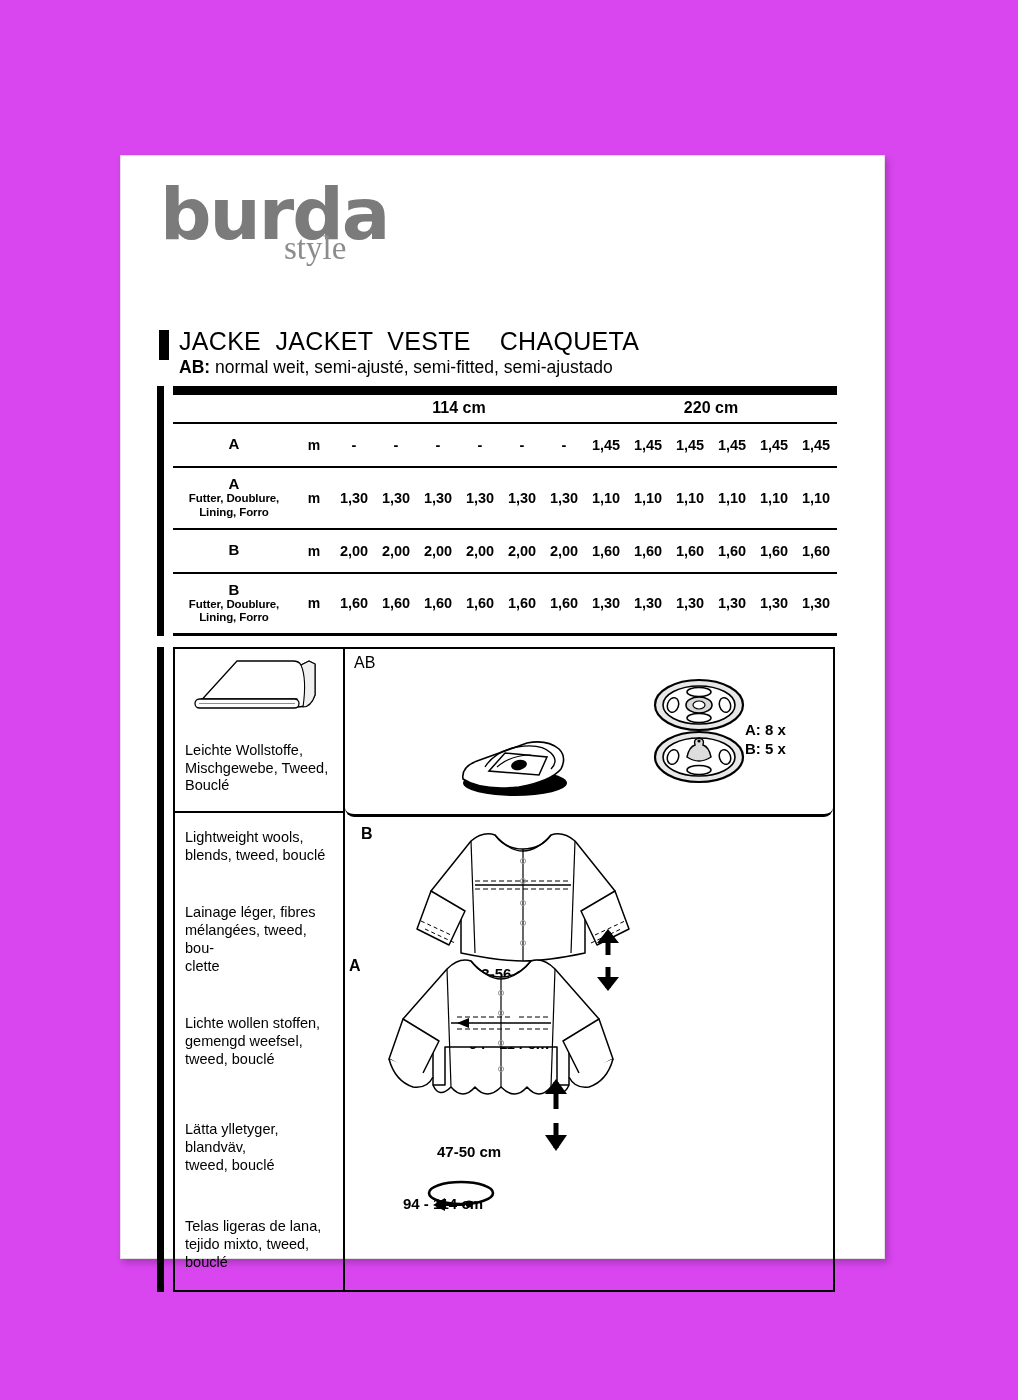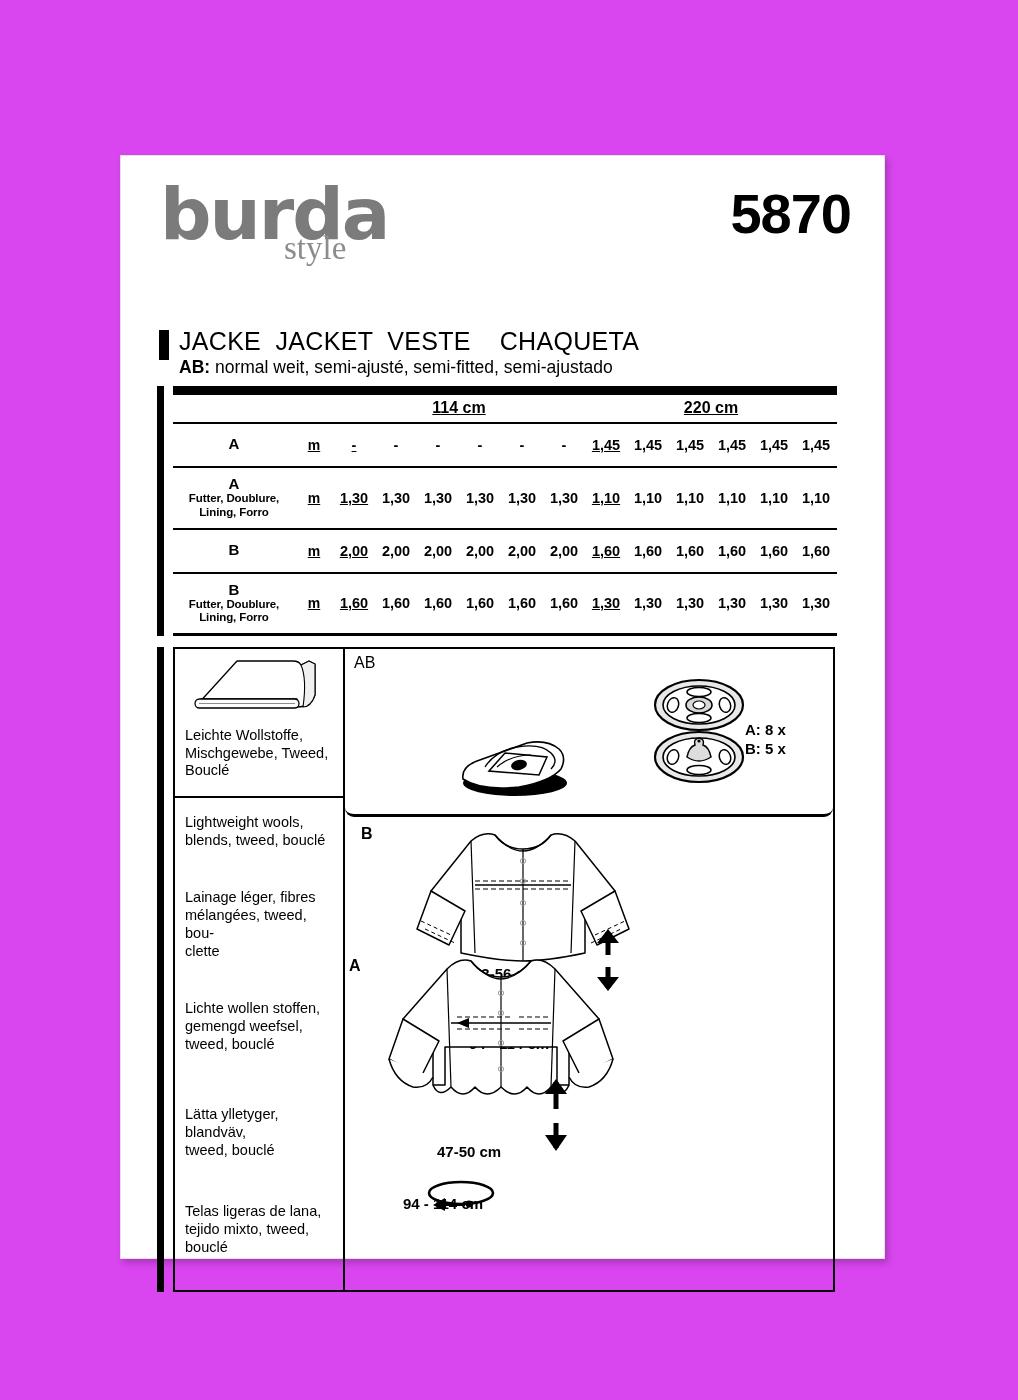--- a/index.html
+++ b/index.html
@@ -91,21 +91,21 @@
     vertical-align: middle;
     font-weight: bold;
     text-align: center;
     color: #000;
   }
   .topbar td { height: 9px; background: #000; padding: 0; }
   tr.widths td {
     height: 28px; font-size: 16px; font-weight: bold;
     border-bottom: 2px solid #000;
   }
-  .vl { border-left: 2px solid #000; text-decoration: underline; }
+  .vl { border-left: 2px solid #000; }
   .hl-thick { border-bottom: 3px solid #000; }
   .hl-thin  { border-bottom: 2px solid #000; }
   td.lbl {
     text-align: left; padding-left: 8px; font-weight: bold;
     font-size: 15px; line-height: 1.08;
   }
   td.lbl .sub {
     font-size: 11.5px; font-weight: bold; display: block;
     line-height: 1.18; letter-spacing: -0.1px;
   }
@@ -127,21 +127,21 @@
   }
   .col-left {
     position: absolute; left: 0; top: 0; width: 170px; height: 100%;
     border-right: 2px solid #000;
     padding: 6px 8px 0 10px;
   }
   .bolt { width: 150px; height: 64px; display: block; }
   .fabtext {
     font-size: 14.5px; line-height: 1.22; color: #000;
   }
-  .fabtext.g1 { margin-top: 8px; }
+  .fabtext.g1 { margin-top: 23px; }
   .fabsep { height: 0; border-top: 2px solid #000; margin: 16px -8px 0 -10px; }
   .fabtext.g2 { margin-top: 16px; }
   .fabtext.g3 { margin-top: 40px; }
   .fabtext.g4 { margin-top: 40px; }
   .fabtext.g5 { margin-top: 53px; }
   .fabtext.g6 { margin-top: 44px; }
   .col-right {
     position: absolute; left: 170px; top: 0; right: 0; height: 100%;
   }
   .notions {
@@ -179,21 +179,20 @@
 <div id="page">
 
 <div class="card">
 <div class="card-inner">
 
   <div class="header">
     <div class="logo">
       <div class="logo-burda">burda</div>
       <div class="logo-style">style</div>
     </div>
-    <div class="pattern-no">5870</div>
   </div>
 
   <div class="title-block">
     <div class="title-bar"></div>
     <div class="title-row">JACKE  JACKET  VESTE    CHAQUETA</div>
     <div class="subtitle-row"><b>AB:</b><span> normal weit, semi-ajusté, semi-fitted, semi-ajustado</span></div>
   </div>
 
   <div class="table-wrap">
     <div class="leftbar"></div>

